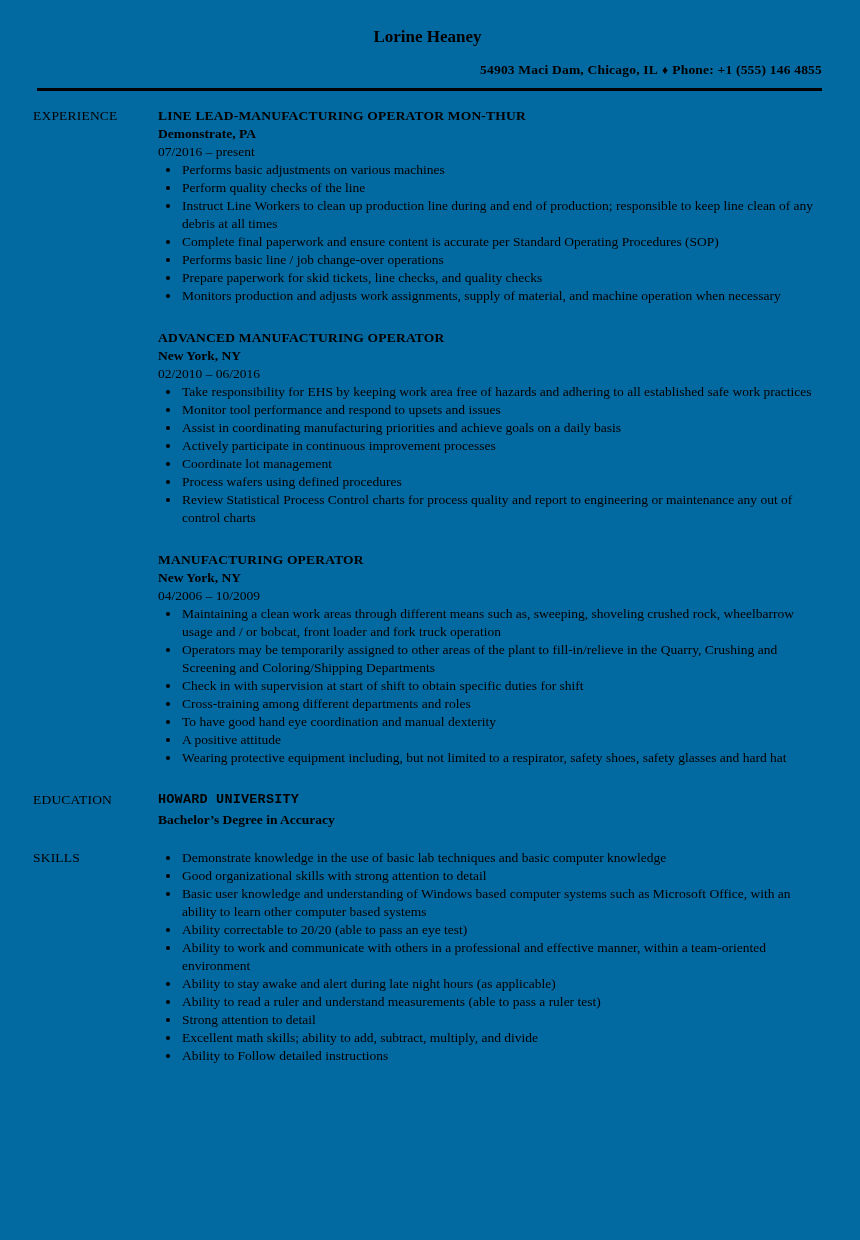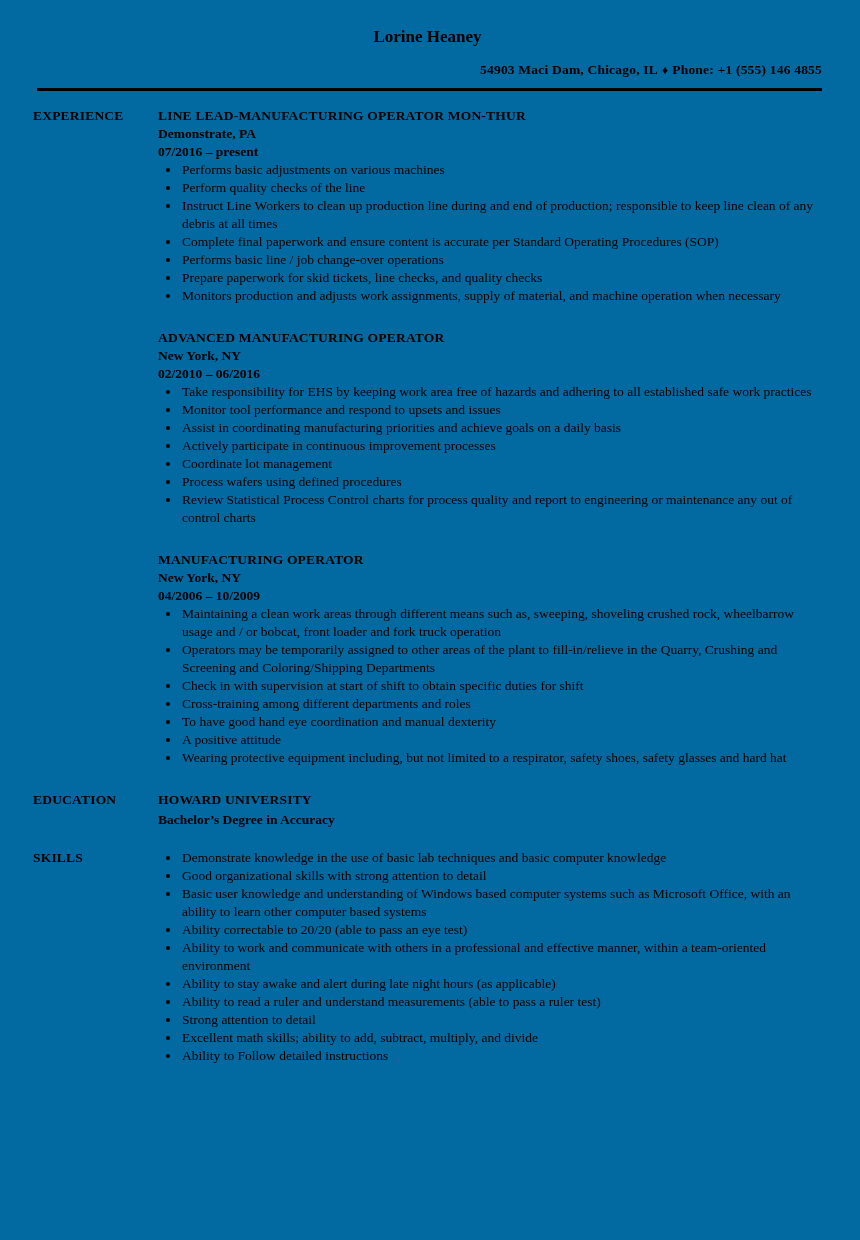--- a/index.html
+++ b/index.html
@@ -52,42 +52,43 @@
   .section {
     display: flex;
     align-items: flex-start;
   }
   .section-experience { margin-top: 0; }
   .section-education  { margin-top: 24px; }
   .section-skills     { margin-top: 20px; }
   .label {
     flex: 0 0 125px;
     width: 125px;
-    font-weight: bold;
+    font-weight: normal;
     letter-spacing: 0.2px;
   }
   .body { flex: 1; min-width: 0; }
   .job + .job { margin-top: 24px; }
   .job-title {
     font-weight: bold;
     letter-spacing: 0.2px;
   }
   .job-loc { font-weight: bold; }
-  .job-dates { font-weight: bold; }
+  .job-dates { font-weight: normal; }
   ul.bullets {
     margin: 0;
     padding: 0 0 0 23px;
     list-style: disc outside;
   }
   ul.bullets li {
     padding-left: 1px;
   }
   .school {
     font-weight: bold;
     letter-spacing: 0.2px;
+    font-family: Liberation Mono, monospace;
   }
   .degree {
     font-weight: bold;
     margin-top: 2px;
   }
 </style>
 </head>
 <body>
 
 <div class="page">

